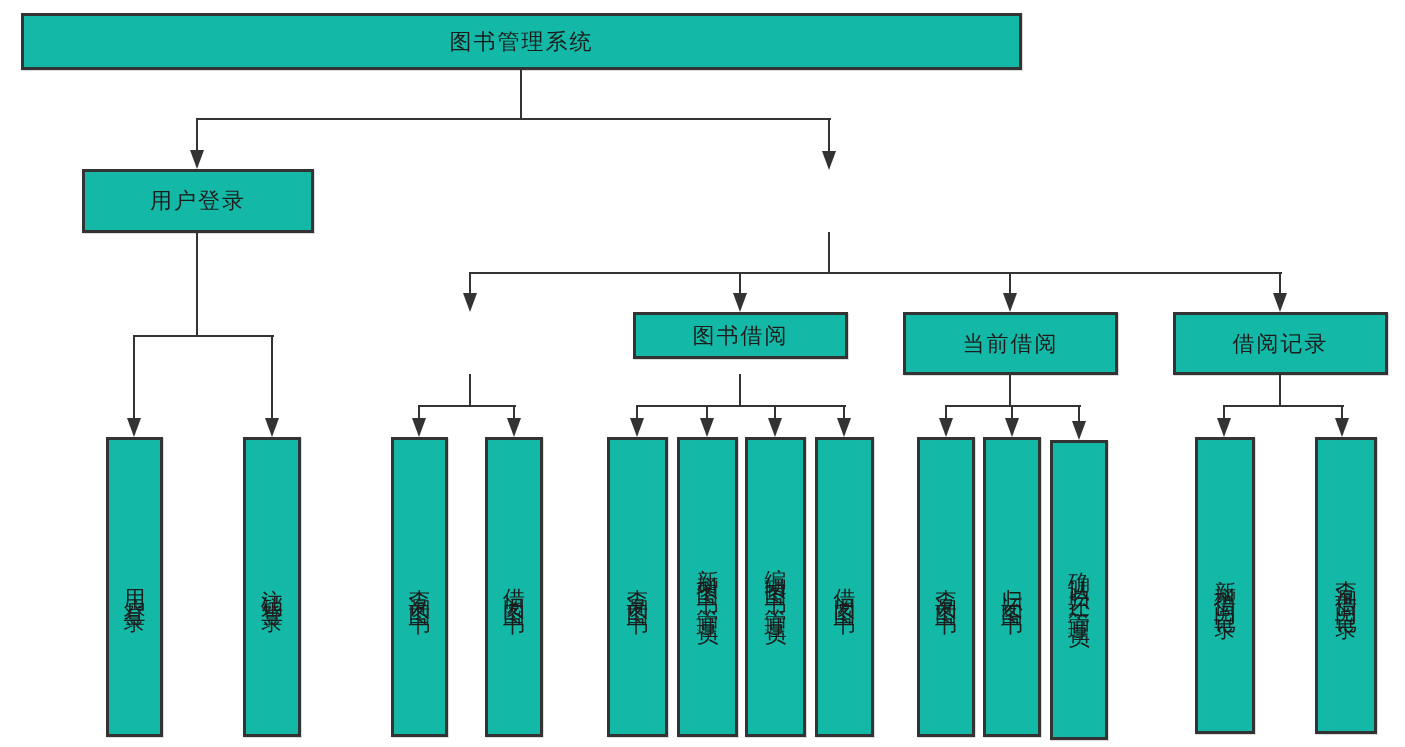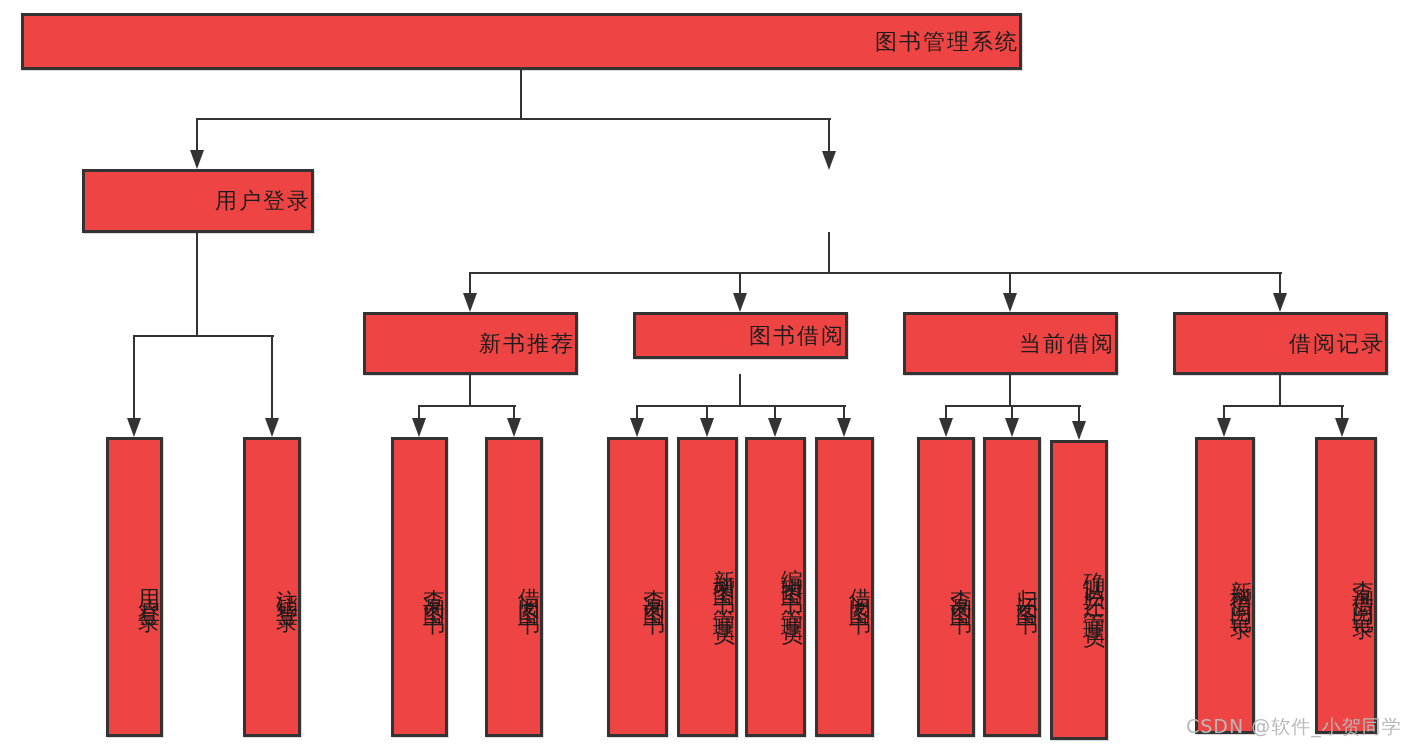--- a/index.html
+++ b/index.html
@@ -10,24 +10,24 @@
     position: relative;
     overflow: hidden;
     color: #1c1c1c;
   }
   #canvas { position: absolute; inset: 0; width: 1405px; height: 747px; }
 
   .box {
     position: absolute;
     box-sizing: border-box;
     border: 3px solid #333333;
-    background: #ef4444;
+    background: #14b8a6;
     display: flex;
     align-items: center;
-    justify-content: flex-end;
+    justify-content: center;
     box-shadow: 1px 1px 0 rgba(60,60,60,0.18);
   }
   .hlabel {
     font-size: 22px;
     letter-spacing: 2px;
     color: #1c1c1c;
     white-space: nowrap;
   }
   .vlabel {
     writing-mode: vertical-rl;
@@ -92,23 +92,20 @@
   <div class="arrow" style="left:126px; top:335px; height:102px;"></div>
   <div class="arrow" style="left:264px; top:335px; height:102px;"></div>
 
   <div class="vline" style="left:828px; top:232px; height:42px;"></div>
   <div class="hline" style="left:470px; top:272px; width:812px;"></div>
   <div class="arrow" style="left:462px; top:272px; height:40px;"></div>
   <div class="arrow" style="left:732px; top:272px; height:40px;"></div>
   <div class="arrow" style="left:1002px; top:272px; height:40px;"></div>
   <div class="arrow" style="left:1272px; top:272px; height:40px;"></div>
 
-  <div class="box" style="left:363px; top:312px; width:215px; height:63px;">
-    <span class="hlabel">新书推荐</span>
-  </div>
   <div class="box" style="left:633px; top:312px; width:215px; height:47px;">
     <span class="hlabel">图书借阅</span>
   </div>
   <div class="box" style="left:903px; top:312px; width:215px; height:63px;">
     <span class="hlabel">当前借阅</span>
   </div>
   <div class="box" style="left:1173px; top:312px; width:215px; height:63px;">
     <span class="hlabel">借阅记录</span>
   </div>
 
@@ -172,15 +169,14 @@
     <span class="vlabel">确认归还（管理员）</span>
   </div>
 
   <div class="box" style="left:1195px; top:437px; width:60px; height:297px;">
     <span class="vlabel">新增借阅记录</span>
   </div>
   <div class="box" style="left:1315px; top:437px; width:62px; height:297px;">
     <span class="vlabel">查询借阅记录</span>
   </div>
 
-  <div class="watermark">CSDN @软件_小贺同学</div>
 
 </div>
 
 </body></html>

